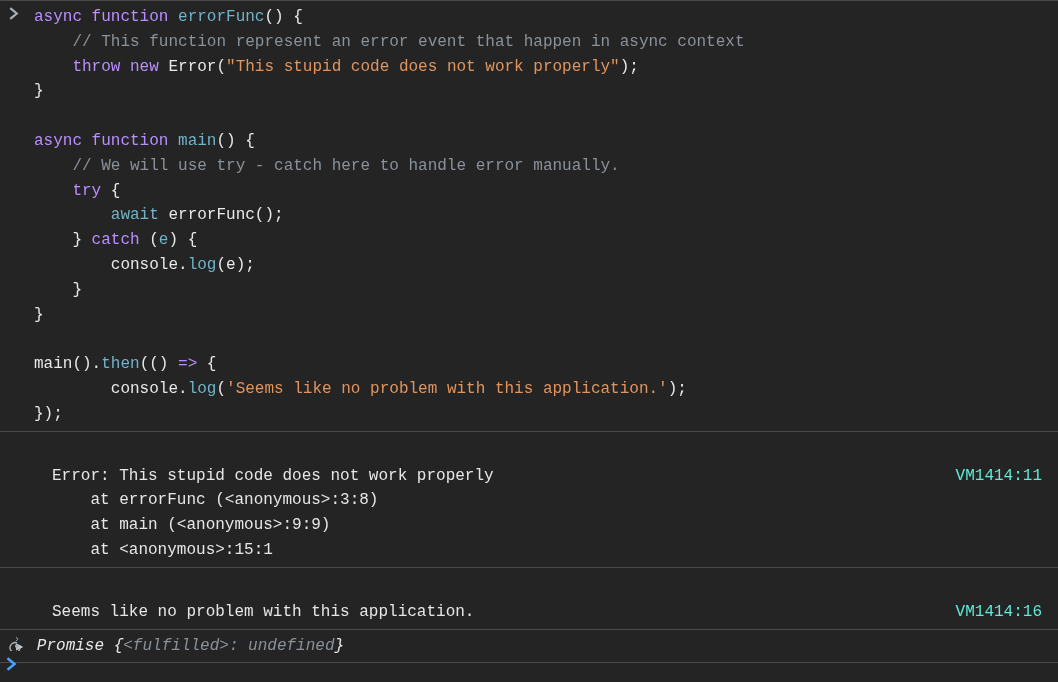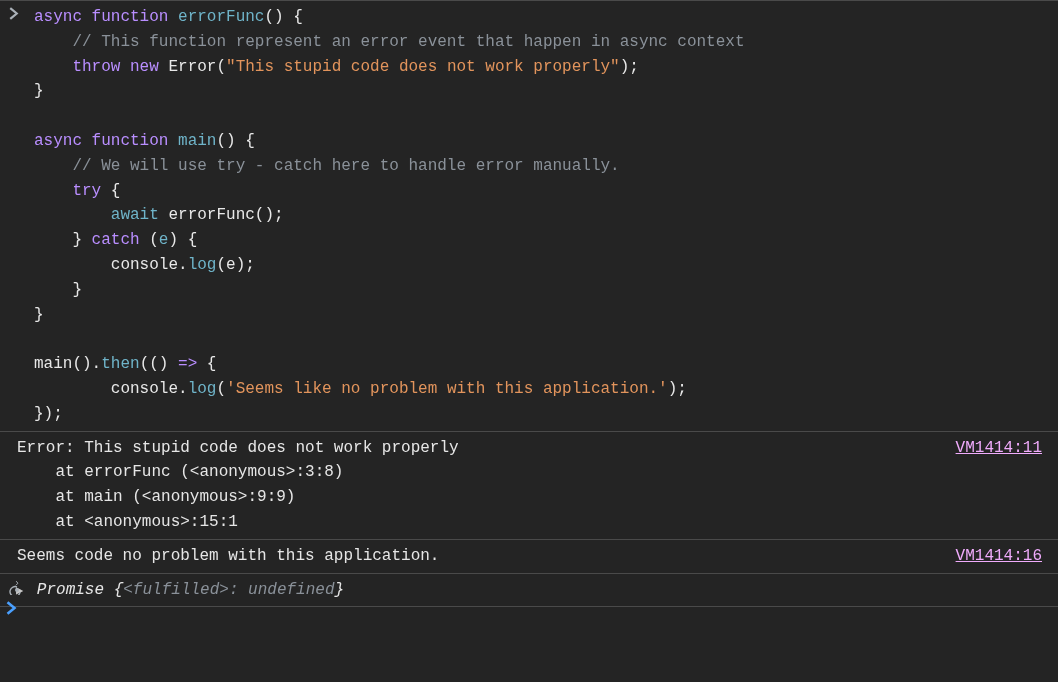--- a/index.html
+++ b/index.html
@@ -45,28 +45,28 @@
     .tok-str { color: #e2945c; }
     .tok-type { color: #e8e8e8; }
     .tok-await { color: #6fb4c9; }
     .tok-prop { color: #6fb4c9; }
     .tok-plain { color: #e8e8e8; }
 
     .log-row {
       display: flex;
       justify-content: space-between;
       align-items: flex-start;
-      padding-left: 17px;
+      padding-left: 52px;
       padding-right: 16px;
+      margin-top: 28px;
     }
     .log-text { color: #e6e6e6; flex: 1; }
     .log-text pre { color: #e6e6e6; }
     .log-link {
-      color: #f0abfc;
-      text-decoration: underline;
+      color: #5eead4;
       margin-left: 24px;
       white-space: nowrap;
     }
 
     .result-row {
       padding-left: 16px;
       padding-right: 16px;
     }
     .result-row .expand-arrow {
       display: inline-block;
@@ -125,21 +125,21 @@
     at main (&lt;anonymous&gt;:9:9)
     at &lt;anonymous&gt;:15:1</pre>
       </div>
       <span class="log-link">VM1414:11</span>
     </div>
   </div>
 
   <div class="entry">
     <div class="log-row">
       <div class="log-text">
-        <span>Seems code no problem with this application.</span>
+        <span>Seems like no problem with this application.</span>
       </div>
       <span class="log-link">VM1414:16</span>
     </div>
   </div>
 
   <div class="entry">
     <div class="gutter" style="top:7px;">
       <svg width="14" height="14" viewBox="0 0 14 14">
         <circle cx="9" cy="9" r="2" fill="#aab1b8"></circle>
         <path d="M9 6 A5 5 0 1 0 12 11" fill="none" stroke="#aab1b8" stroke-width="1.4"></path>

